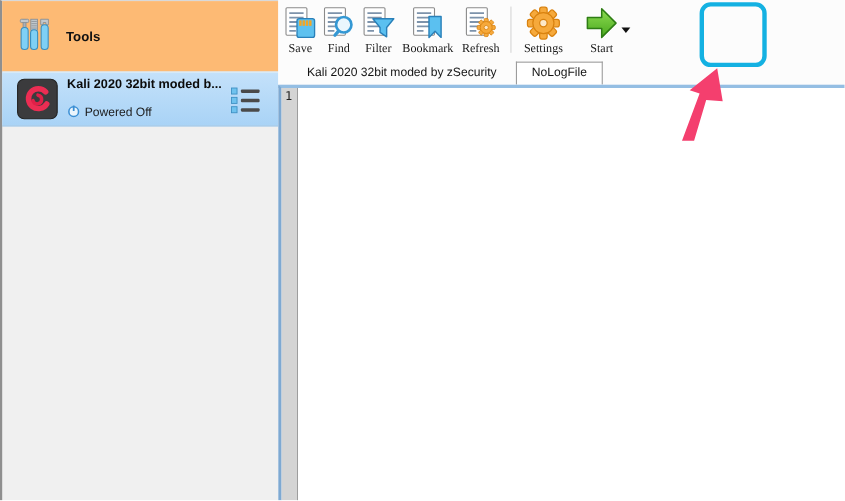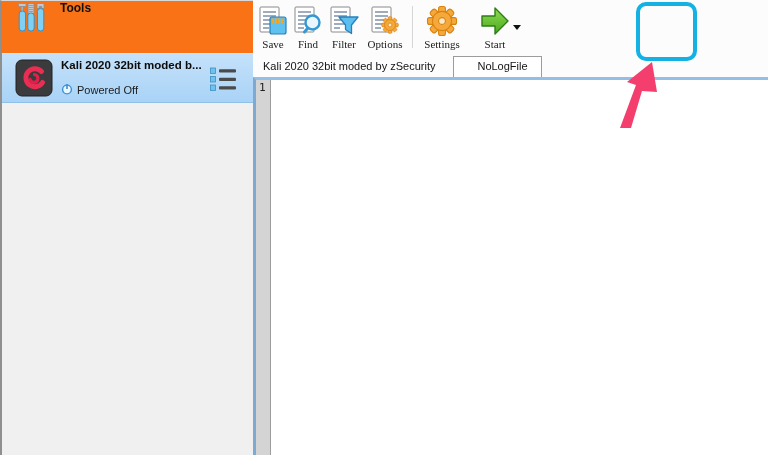--- a/index.html
+++ b/index.html
@@ -12,21 +12,21 @@
   .frag{position:absolute;top:0;height:3px;}
   .frag-a{left:94px;width:12px;background:linear-gradient(90deg,#5b4a2e,#c8892c);}
   .frag-b{left:139px;width:5px;background:#7ba3d6;}
 
   
   .sidebar{
     position:absolute;left:0;top:0;width:253px;height:455px;
     background:#f0f0f0;border-top:1px solid #d9d9d9;box-sizing:border-box;
     border-left:2px solid #8f8f8f;
   }
-  .tools-row{display:flex;align-items:flex-start;height:52px;padding-left:15px;background:#f97316;}
+  .tools-row{display:flex;align-items:center;height:64px;padding-left:15px;background:#fdba74;}
   .tools-label{font-weight:bold;font-size:12px;margin-left:15px;color:#111;}
   .vm-row{
     position:relative;display:flex;align-items:center;height:50px;
     background:linear-gradient(#c4e1fa,#a9d3f6);
     border-top:1px solid #d2e9fb;border-bottom:1px solid #8fc0e8;
     padding-left:13px;box-sizing:border-box;
   }
   .vm-icon{width:38px;height:38px;flex:0 0 auto;}
   .vm-text{margin-left:8px;min-width:0;text-align:right;}
   .vm-name{font-weight:bold;font-size:11.5px;color:#0b0b0b;white-space:nowrap;}
@@ -47,24 +47,24 @@
   .tb-btn .tb-label{margin-top:1px;font-size:11px;color:#1a1a1a;white-space:nowrap;font-family:Liberation Serif, serif;}
   .tb-btn.disabled .tb-label{color:#a8a8a8;}
   .tb-sep{width:1px;height:42px;background:#d6d6d6;margin:3px 5px 0 5px;flex:0 0 auto;}
   .dropdown-caret{
     position:absolute;right:-1px;top:22px;width:0;height:0;
     border-left:4px solid transparent;border-right:4px solid transparent;border-top:5px solid #111;
   }
 
   
   .tabbar{display:flex;align-items:flex-end;height:22px;position:relative;}
-  .tab{padding:4px 10px 5px 10px;white-space:nowrap;color:#141414;}
+  .tab{padding:4px 10px 5px 10px;white-space:nowrap;color:#141414;margin-left:16px;}
   .tab.selected{
     background:#fff;border:1px solid #9c9c9c;border-bottom:none;
-    padding:3px 13px 5px 23px;margin-left:8px;
+    padding:3px 13px 5px 13px;margin-left:8px;
   }
 
   
   .logview{
     position:absolute;left:0;top:77px;width:515px;height:378px;
     border-top:3px solid #94bee3;border-left:3px solid #7ea9d2;
     box-sizing:border-box;display:flex;background:#fff;
   }
   .gutter{
     width:15px;background:#d4d4d4;border-right:1px solid #9d9d9d;
@@ -184,39 +184,49 @@
         <span class="tb-ico">
           <svg width="32" height="32" viewBox="0 0 32 32">
             <rect x="3" y="2" width="19" height="25" rx="1" fill="#fff" stroke="#8a8a8a"></rect>
             <path d="M6,7h13 M6,11h13 M6,15h13 M6,19h13 M6,23h6" stroke="#7d93ab" stroke-width="1.6"></path>
             <path d="M11,12 H30 L23.5,20 V28.5 L17.5,24.5 V20 Z" fill="#5bc0f0" stroke="#2980b9" stroke-width="1.3" stroke-linejoin="round"></path>
           </svg>
         </span>
         <span class="tb-label">Filter</span>
       </div>
 
+      <div class="tb-btn" style="width:52px">
+        <span class="tb-ico">
+          <svg width="32" height="32" viewBox="0 0 32 32">
+            <rect x="3" y="2" width="19" height="25" rx="1" fill="#fff" stroke="#8a8a8a"></rect>
+            <path d="M6,7h13 M6,11h13 M6,15h13 M6,19h13 M6,23h6" stroke="#7d93ab" stroke-width="1.6"></path>
+            <path d="M17,10 h11 v19 l-5.5,-5.5 L17,29 Z" fill="#5bc0f0" stroke="#2980b9" stroke-width="1.3" stroke-linejoin="round"></path>
+          </svg>
+        </span>
+        <span class="tb-label">Bookmark</span>
+      </div>
 
       <div class="tb-btn" style="width:44px">
         <span class="tb-ico">
           <svg width="32" height="32" viewBox="0 0 32 32">
             <rect x="3" y="2" width="19" height="25" rx="1" fill="#fff" stroke="#8a8a8a"></rect>
             <path d="M6,7h13 M6,11h13 M6,15h13 M6,19h13 M6,23h6" stroke="#7d93ab" stroke-width="1.6"></path>
             <g transform="translate(21,20) scale(0.75)">
               <g fill="#f6a93b" stroke="#d9820f" stroke-width="1">
                 <rect x="-2.5" y="-11" width="5" height="22" rx="1.5"></rect>
                 <rect x="-2.5" y="-11" width="5" height="22" rx="1.5" transform="rotate(45)"></rect>
                 <rect x="-2.5" y="-11" width="5" height="22" rx="1.5" transform="rotate(90)"></rect>
                 <rect x="-2.5" y="-11" width="5" height="22" rx="1.5" transform="rotate(135)"></rect>
               </g>
               <circle r="7.2" fill="#f6a93b" stroke="#d9820f" stroke-width="1"></circle>
               <circle r="2.6" fill="#fde8c8" stroke="#d9820f" stroke-width="1"></circle>
             </g>
           </svg>
         </span>
-        <span class="tb-label">Options</span>
+        <span class="tb-label">Refresh</span>
       </div>
 
 
 
       <div class="tb-sep"></div>
 
       <div class="tb-btn" style="width:48px">
         <span class="tb-ico">
           <svg width="32" height="32" viewBox="0 0 32 32">
             <g transform="translate(16,16)">

